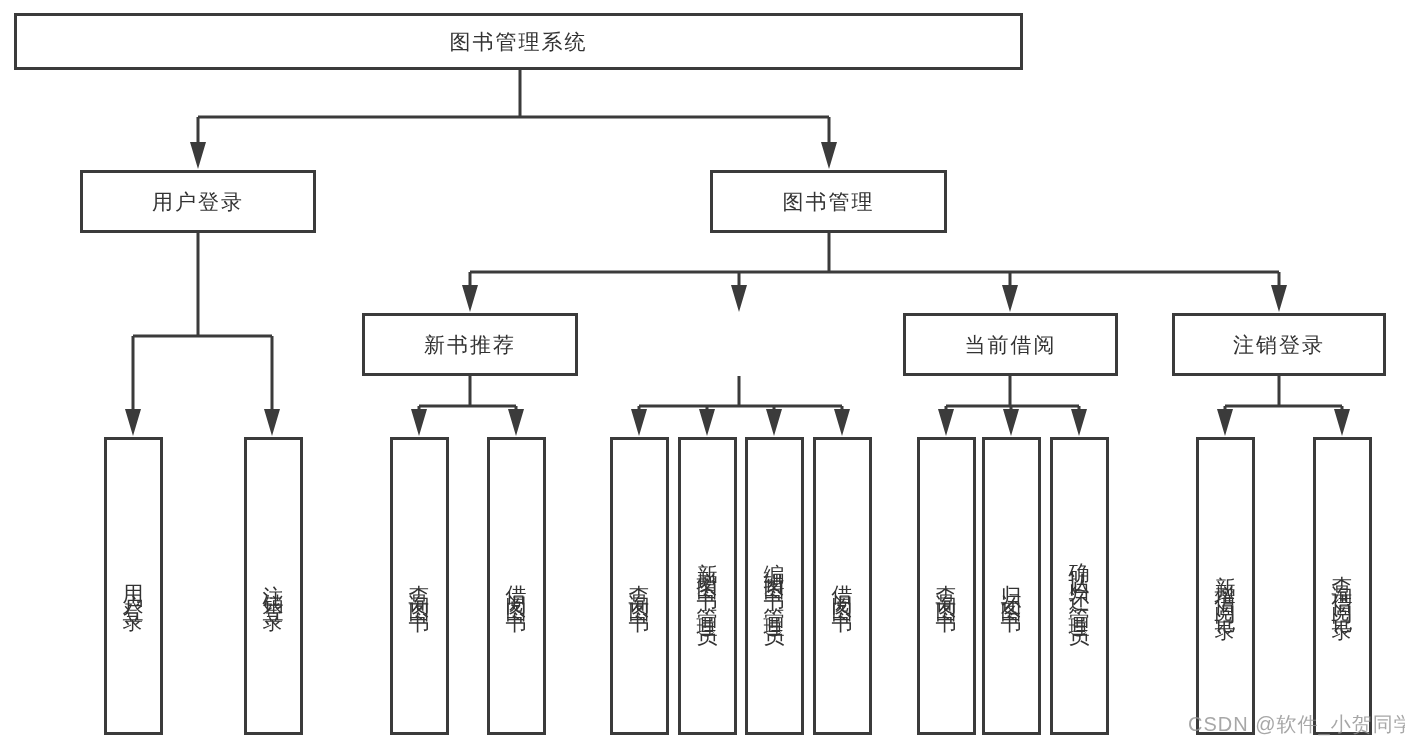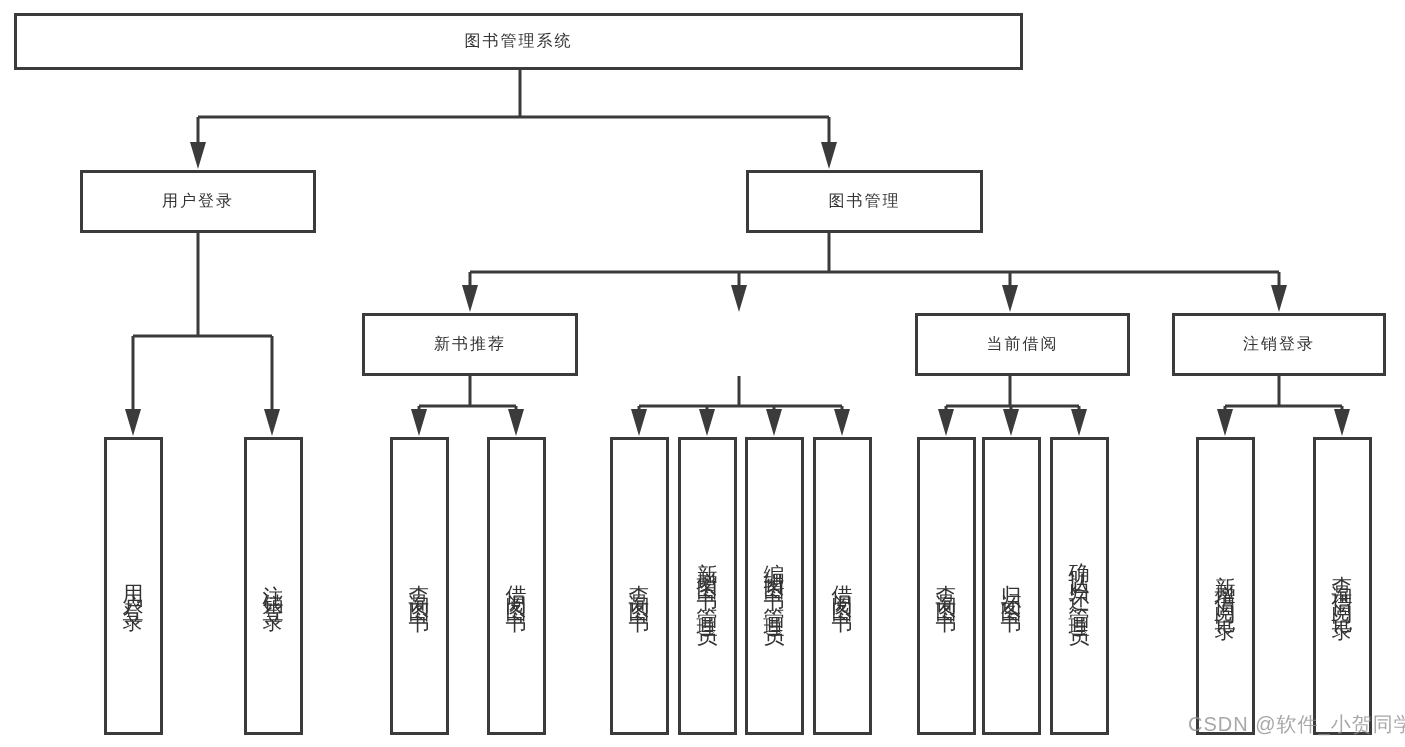--- a/index.html
+++ b/index.html
@@ -8,21 +8,21 @@
     width:1405px;height:747px;
     background:#fff;
     font-family:"Liberation Sans","DejaVu Sans",sans-serif;
     overflow:hidden;
   }
   .connectors{position:absolute;left:0;top:0;width:1405px;height:747px;z-index:1;}
   .hnode{
     position:absolute;box-sizing:border-box;z-index:2;
     border:3px solid #3b3b3b;background:#fff;
     display:flex;align-items:center;justify-content:center;
-    font-size:16px;color:#333;letter-spacing:2px;white-space:nowrap;
+    font-size:21px;color:#333;letter-spacing:2px;white-space:nowrap;
   }
   .leaf{
     position:absolute;box-sizing:border-box;z-index:2;
     top:437px;height:298px;width:59px;
     border:3px solid #3b3b3b;background:#fff;
     display:flex;align-items:center;justify-content:center;
   }
   .vtext{
     writing-mode:vertical-rl;
     text-orientation:mixed;
@@ -85,28 +85,28 @@
              M1334,409 L1350,409 L1342,436 Z"></path>
   </svg>
 
   <div class="hnode" style="left:14px;top:13px;width:1009px;height:57px;">
     <span>图书管理系统</span>
   </div>
 
   <div class="hnode" style="left:80px;top:170px;width:236px;height:63px;">
     <span>用户登录</span>
   </div>
-  <div class="hnode" style="left:710px;top:170px;width:237px;height:63px;margin-left:36px;">
+  <div class="hnode" style="left:710px;top:170px;width:237px;height:63px;">
     <span>图书管理</span>
   </div>
 
   <div class="hnode" style="left:362px;top:313px;width:216px;height:63px;text-align:right;">
     <span>新书推荐</span>
   </div>
-  <div class="hnode" style="left:903px;top:313px;width:215px;height:63px;margin-left:12px;">
+  <div class="hnode" style="left:903px;top:313px;width:215px;height:63px;">
     <span>当前借阅</span>
   </div>
   <div class="hnode" style="left:1172px;top:313px;width:214px;height:63px;">
     <span>注销登录</span>
   </div>
 
   <div class="leaf" style="left:104px;">
     <span class="vtext">用户登录</span>
   </div>
   <div class="leaf" style="left:244px;">

